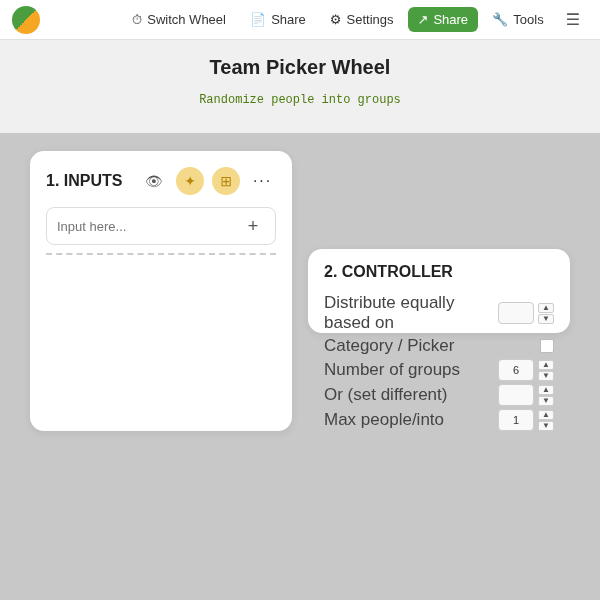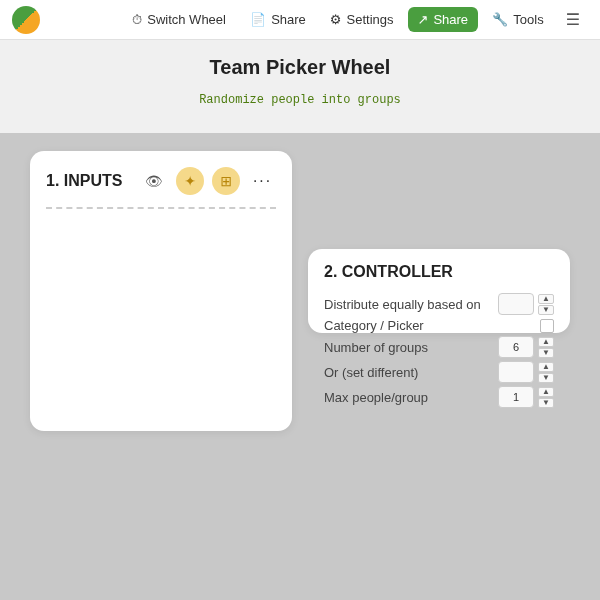--- a/index.html
+++ b/index.html
@@ -204,21 +204,21 @@
     }
 
     .controller-row {
       display: flex;
       align-items: center;
       justify-content: space-between;
       margin-bottom: 3px;
     }
 
     .controller-label {
-      font-size: 13px;
+      font-size: 17px;
       color: #444;
     }
 
     .controller-controls {
       display: flex;
       align-items: center;
       gap: 4px;
     }
 
     .ctrl-box {
@@ -318,20 +318,26 @@
         <span>✦</span>
       </button>
       <button class="card-icon-btn yellow-bg-2">
         <span>⊞</span>
       </button>
       <button class="card-icon-btn more">
         <span>···</span>
       </button>
     </div>
 
+    <div class="input-row">
+      <input class="input-field" type="text" placeholder="Input here..." style="">
+      <button class="add-btn">
+        <span>+</span>
+      </button>
+    </div>
 
     <hr class="dashed-line">
   </div>
 
   <div class="card controller-card">
     <div class="card-header">
       <div class="card-title">
         <span>2.</span>
         <span>CONTROLLER</span>
       </div>
@@ -373,21 +379,21 @@
         <div class="controller-controls">
           <div class="ctrl-box"></div>
           <div class="ctrl-stepper">
             <div class="ctrl-step">▲</div>
             <div class="ctrl-step">▼</div>
           </div>
         </div>
       </div>
 
       <div class="controller-row">
-        <span class="controller-label">Max people/group</span>
+        <span class="controller-label">Max people/into</span>
         <div class="controller-controls">
           <div class="ctrl-box">1</div>
           <div class="ctrl-stepper">
             <div class="ctrl-step">▲</div>
             <div class="ctrl-step">▼</div>
           </div>
         </div>
       </div>
 
     </div>

